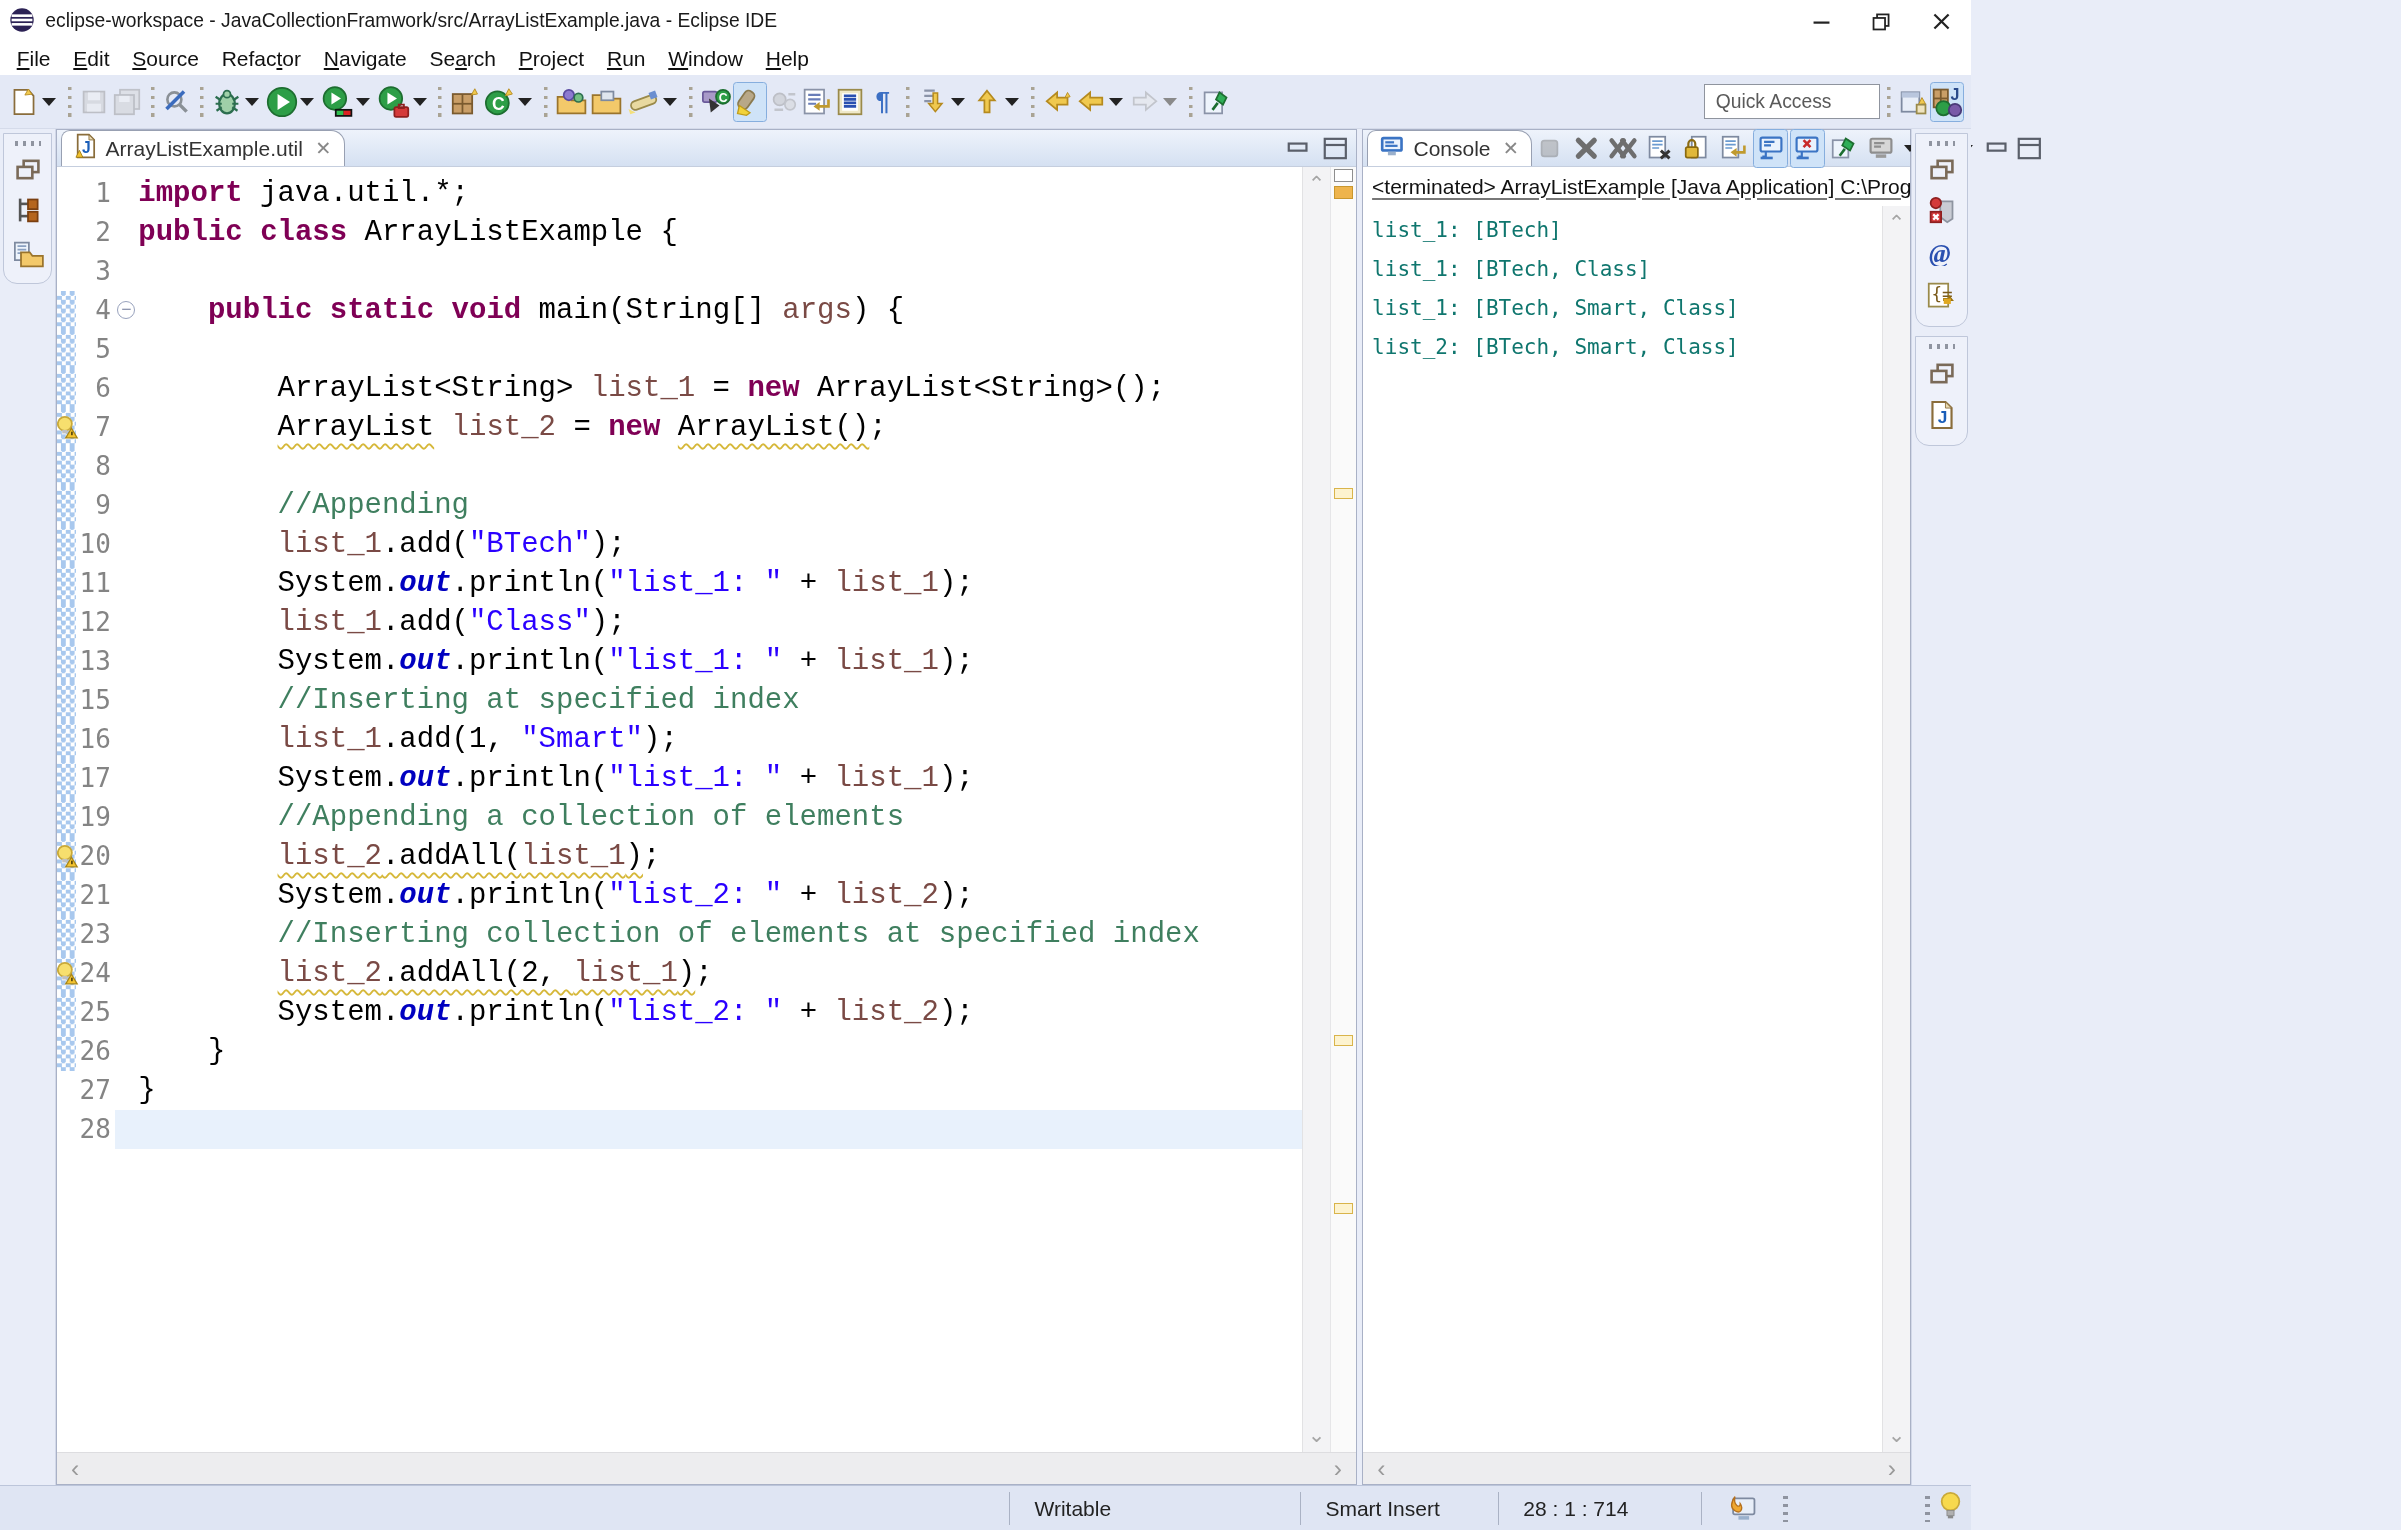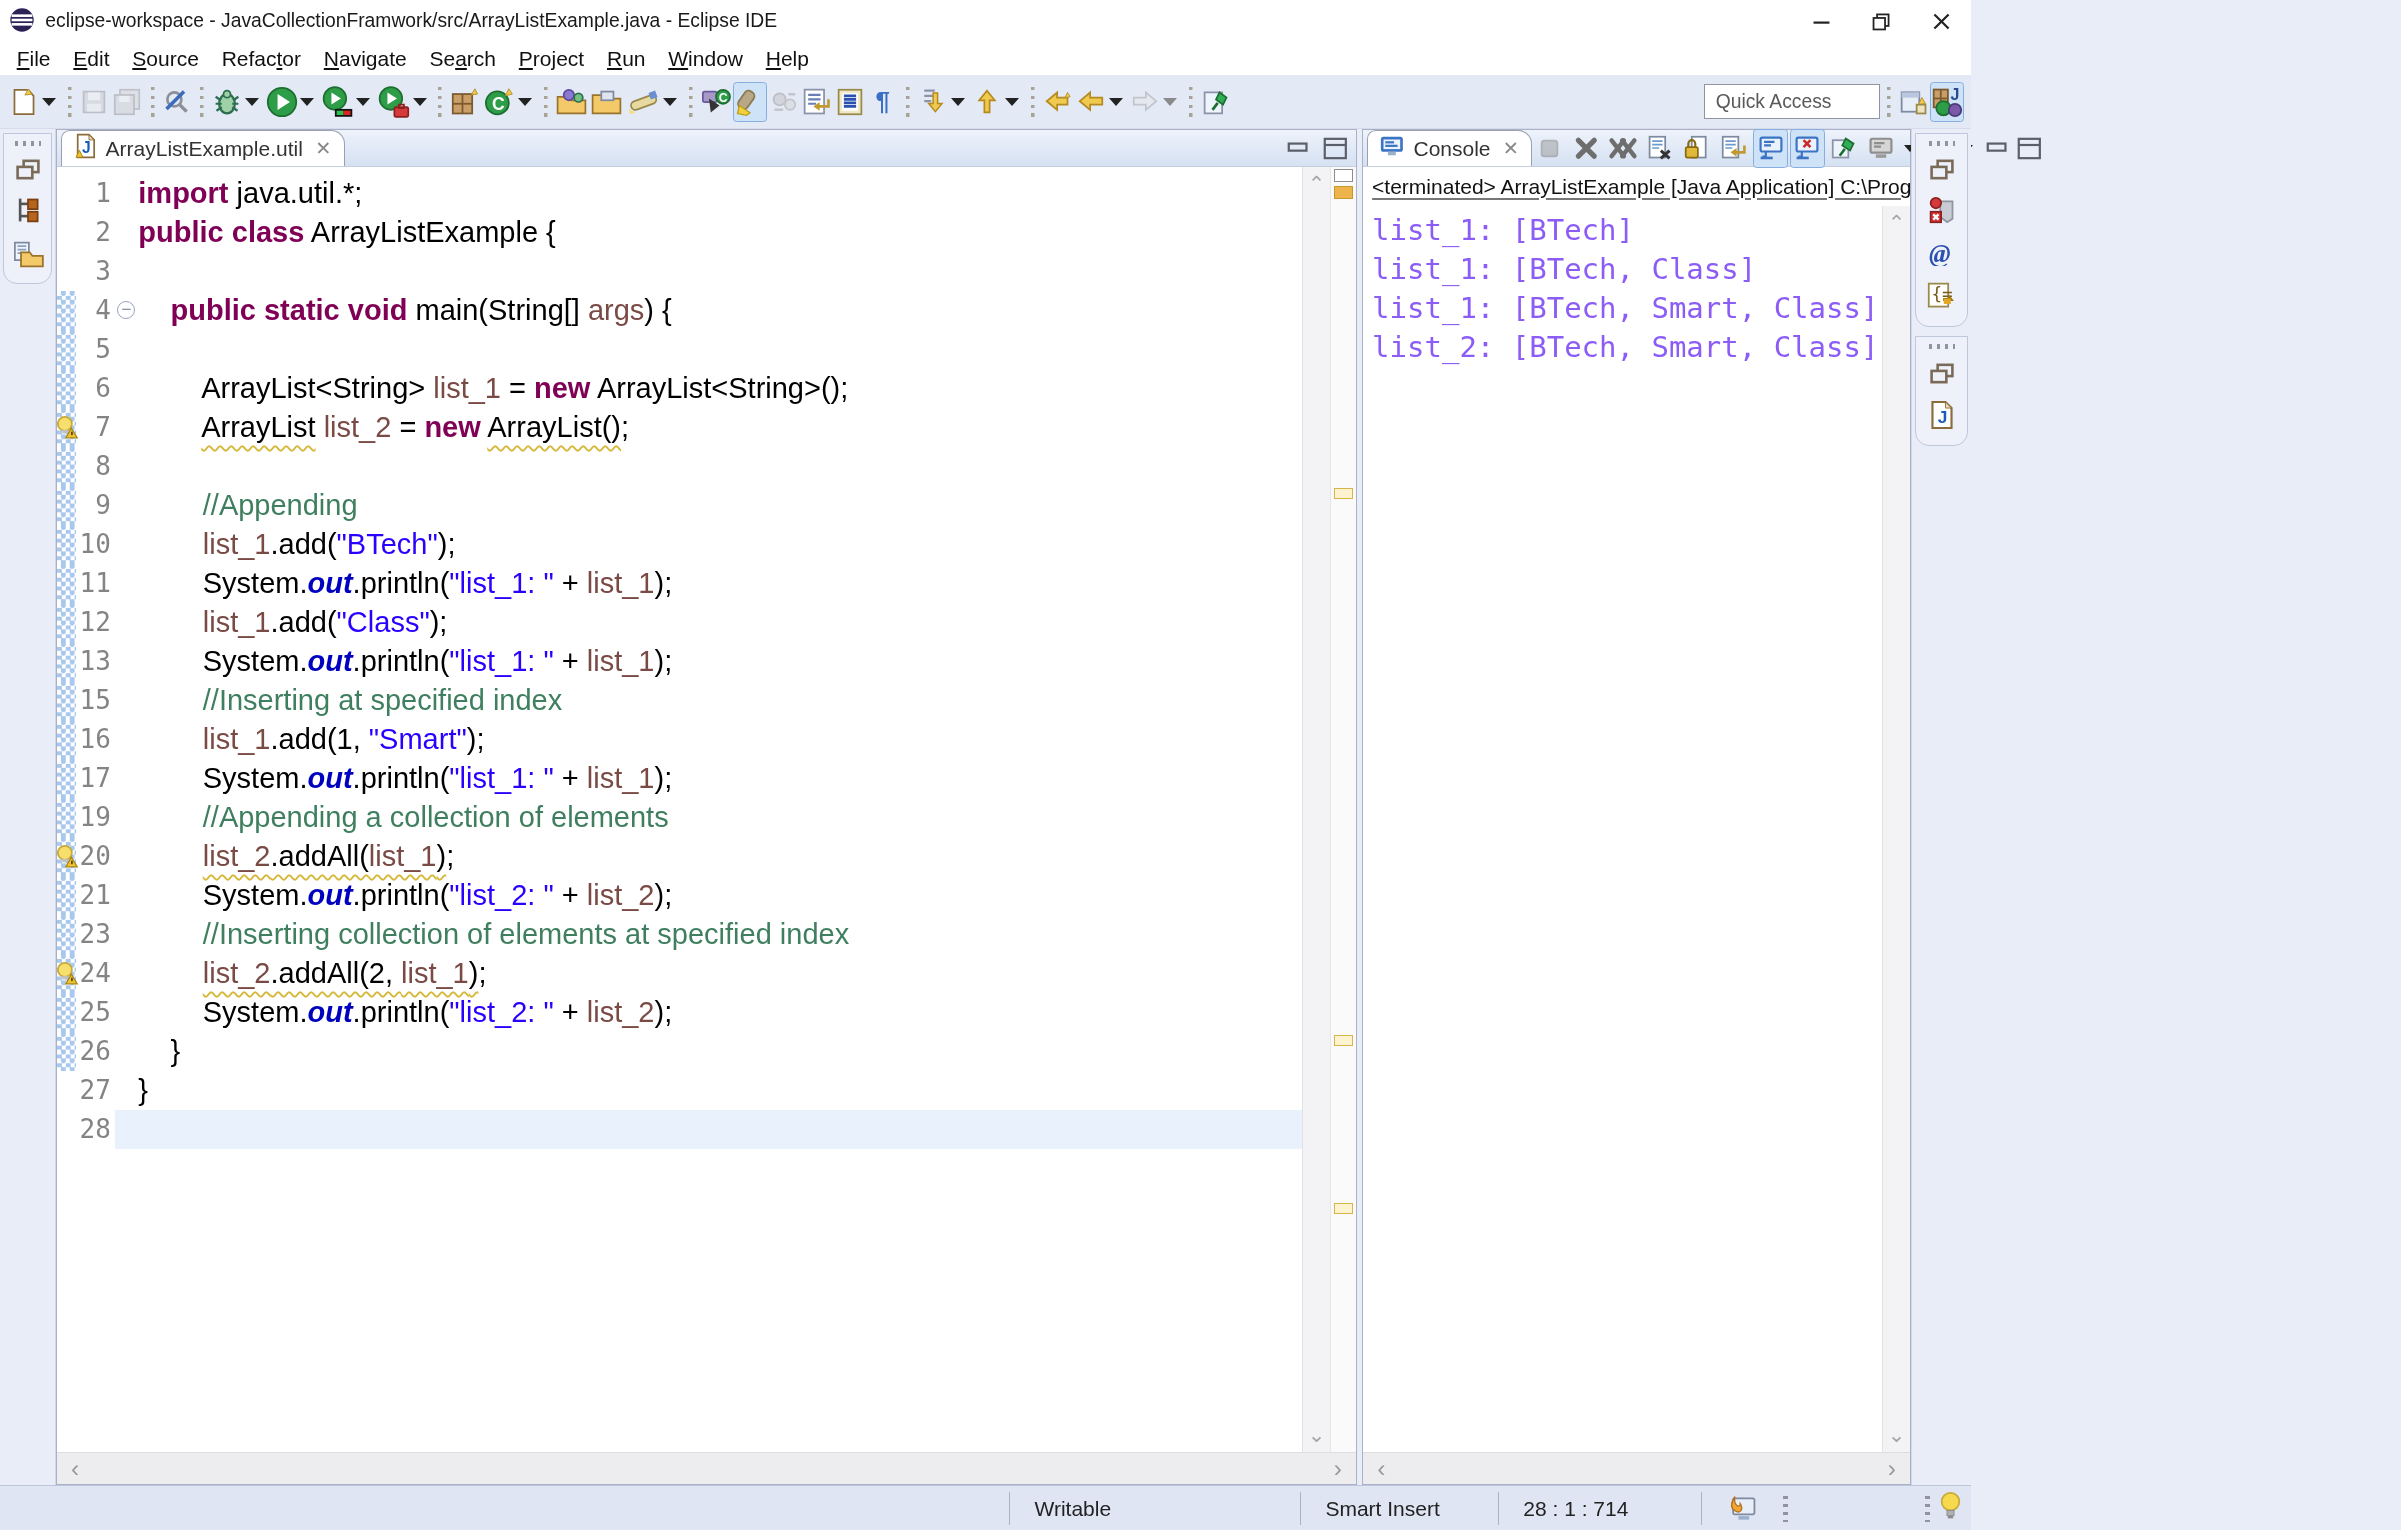--- a/index.html
+++ b/index.html
@@ -54,21 +54,21 @@
   .editor-body{flex:1;display:flex;min-height:0}
   .lines{flex:1;padding-top:7px;overflow:hidden}
   .row{display:flex;height:39px}
   .ann{width:19.3px;position:relative;flex:none}
   .ann.hatch{background:repeating-conic-gradient(#a8c8ee 0% 25%,#ffffff 0% 50%) 0 0/8.8px 8.8px}
   .ann .wicon{position:absolute;left:-0.9px;top:7px}
   .num{width:39px;flex:none;text-align:right;color:#848484;font-family:"DejaVu Sans Mono",monospace;font-size:26px;line-height:39px;padding-right:4.4px}
   .fold{width:23px;flex:none;position:relative}
   .foldm{position:absolute;left:1.8px;top:9.7px;width:18.4px;height:18.4px;border:1.8px solid #98a2bd;border-radius:50%;color:#8a93ad;
     font-size:17.6px;line-height:15px;text-align:center;background:#fff}
-  .code{flex:1;font-family:Liberation Sans, sans-serif;font-size:29px;line-height:39px;white-space:pre;color:#000}
+  .code{flex:1;font-family:Liberation Mono, monospace;font-size:29px;line-height:39px;white-space:pre;color:#000}
   .row.cur .fold,.row.cur .code{background:#e8f1fc}
   .tk-k{color:#7f0055;font-weight:bold}
   .tk-s{color:#2a00ff}
   .tk-c{color:#3f7f5f}
   .tk-v{color:#7a4a45}
   .tk-f{color:#0000c0;font-weight:bold;font-style:italic}
   .wv{text-decoration:underline wavy #d6b83a 2.2px;text-underline-offset:8px;text-decoration-skip-ink:none}
 
   .vscroll{width:28px;background:#f3f3f5;border-left:0.9px solid #e2e2e4;flex:none;display:flex;flex-direction:column;
     justify-content:space-between;align-items:center;padding:5.3px 0;color:#a5a5a5;font-size:21px}
@@ -81,21 +81,21 @@
 
   
   .ctoolbar{margin-left:auto;display:flex;align-items:center;gap:1.8px;padding-right:7px;align-self:center}
   .cbtn{height:39px;min-width:35px;display:flex;align-items:center;justify-content:center;border:0.9px solid transparent;border-radius:3.5px}
   .cbtn.active{background:#cfe3f8;border-color:#86aede}
   .cbtn.disabled{opacity:.5}
   .cdrop{width:0;height:0;border-left:6.1px solid transparent;border-right:6.1px solid transparent;border-top:7px solid #222;margin:0 3.5px}
   .cstatus{height:39px;display:flex;align-items:center;padding-left:8.8px;font-size:21px;color:#111;flex:none;white-space:nowrap;overflow:hidden}
   .cstatus span{text-decoration:underline;text-underline-offset:3.5px;text-decoration-color:#777}
   .console-body{flex:1;display:flex;min-height:0}
-  .cout{flex:1;padding:5.3px 0 0 8.8px;font-family:"DejaVu Sans Mono",monospace;font-size:29px;line-height:39px;white-space:pre;color:#8b5cf6;overflow:hidden}
+  .cout{flex:1;padding:5.3px 0 0 8.8px;font-family:"DejaVu Sans Mono",monospace;font-size:21px;line-height:39px;white-space:pre;color:#0f766e;overflow:hidden}
 
   
   .statusbar{height:46px;background:#dfe5f3;border-top:0.9px solid #bcc5da;display:flex;align-items:center;font-size:21px;color:#222;flex:none}
   .sb-spacer{width:1009px;flex:none}
   .sdiv{width:0.9px;height:33px;background:#aab2c4}
   .sb-field{padding:0 24.6px;display:flex;align-items:center;height:100%}
   .sb-w{width:290px}.sb-i{width:197px}.sb-p{width:202px}
   .sb-right{margin-left:auto;display:flex;align-items:center;gap:8.8px;padding-right:8.8px}
   .vhandle{width:5.3px;height:26px;background:repeating-linear-gradient(#8f94a0 0 3.5px,transparent 3.5px 8px)}
 </style>

